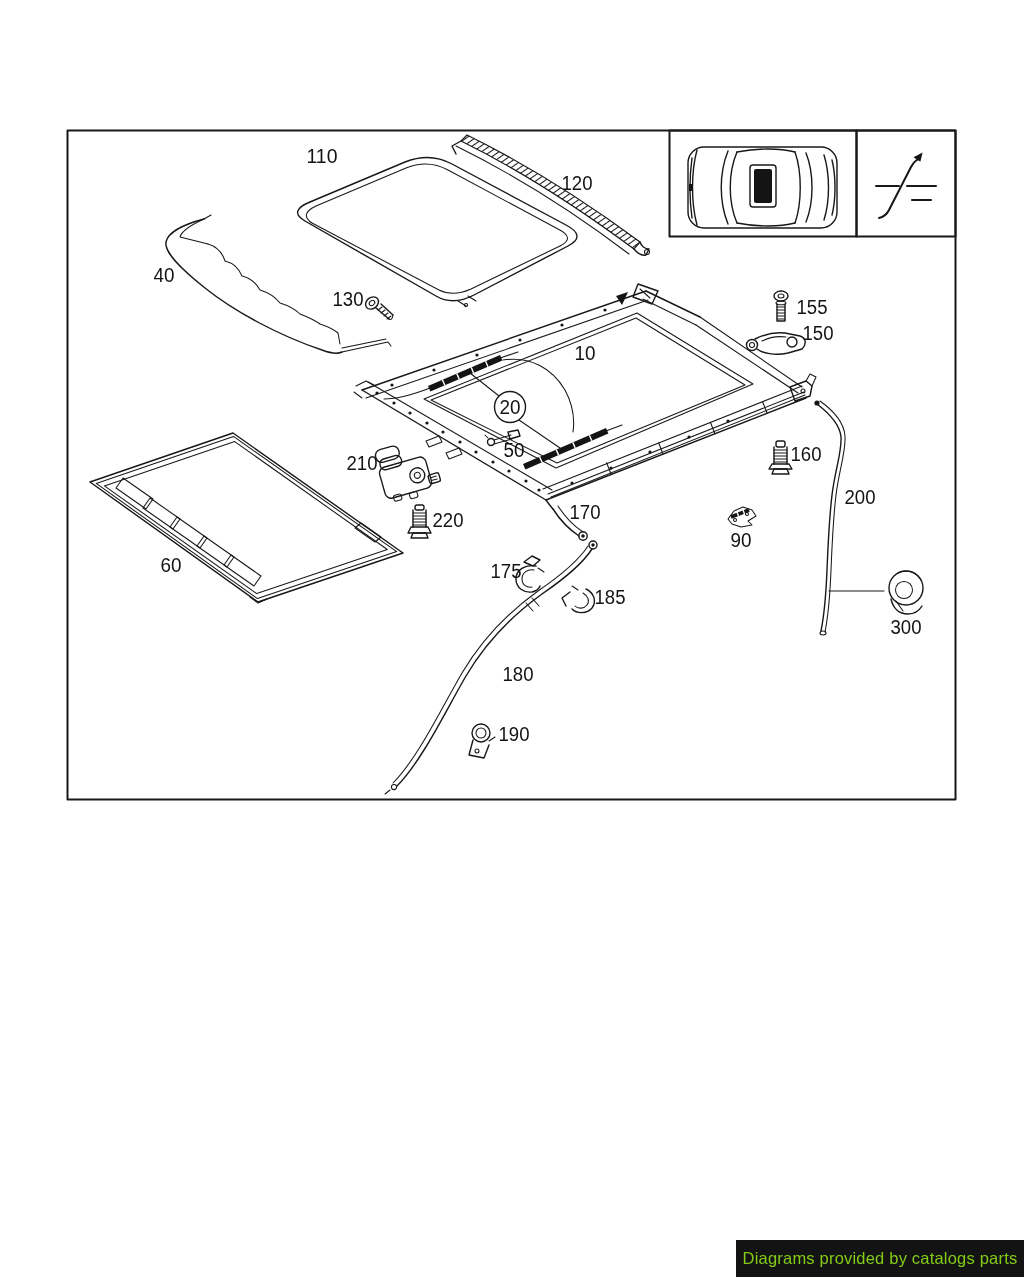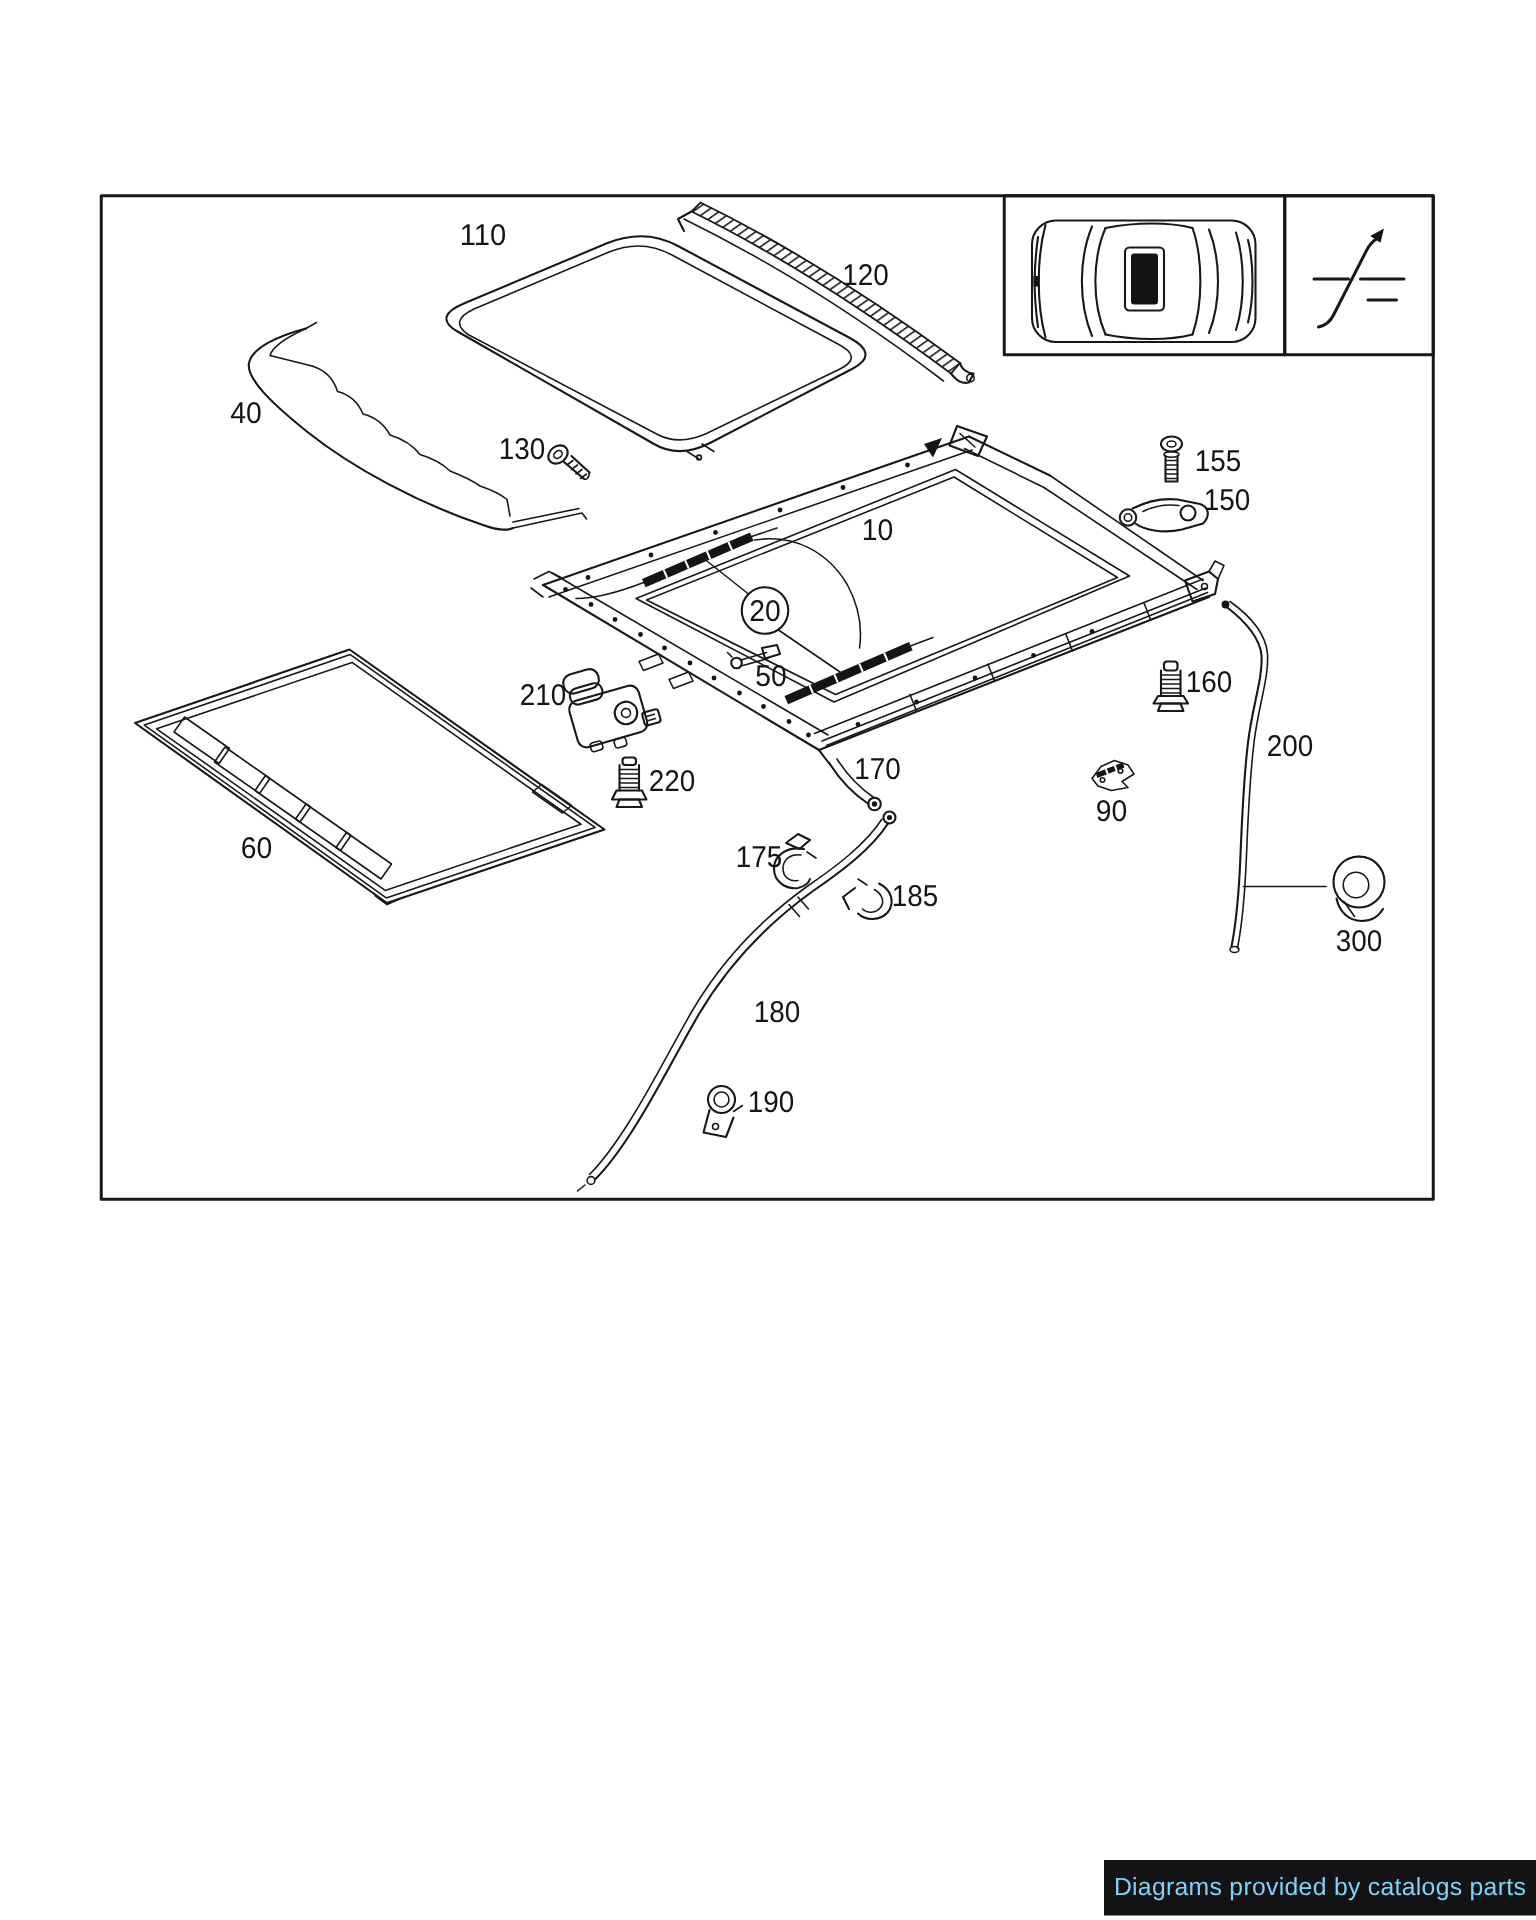--- a/index.html
+++ b/index.html
@@ -5,21 +5,21 @@
   html,body{margin:0;padding:0;background:#f7f7f7;}
   .page{position:relative;width:1024px;height:1280px;background:#ffffff;overflow:hidden;
         font-family:"Liberation Sans", sans-serif;}
   svg text{font-family:"Liberation Sans", sans-serif;font-size:20px;fill:#141414;}
   svg .stroke{fill:none;stroke:#181818;stroke-width:1.4;stroke-linecap:round;stroke-linejoin:round;}
   svg .thin{stroke-width:1.05;}
   svg .thick{stroke-width:2;}
   svg .dark{fill:#141414;stroke:none;}
   svg .whitetick{stroke:#ffffff;stroke-width:1.4;fill:none;stroke-linecap:butt;}
   .footer-bar{position:absolute;left:736px;top:1240px;width:288px;height:37px;
-      background:#131313;color:#7dd3fc;display:flex;align-items:center;justify-content:center;
+      background:#131313;color:#84cc16;display:flex;align-items:center;justify-content:center;
       font-size:16.5px;letter-spacing:.2px;}
 </style>
 </head>
 <body>
 
 <div class="page">
 <svg width="1024" height="1280" viewBox="0 0 1024 1280">
   <defs>
     <pattern id="hatch" width="5" height="5" patternUnits="userSpaceOnUse" patternTransform="rotate(55)">
       <line x1="0" y1="0" x2="0" y2="5" stroke="#181818" stroke-width="2.1"></line>

